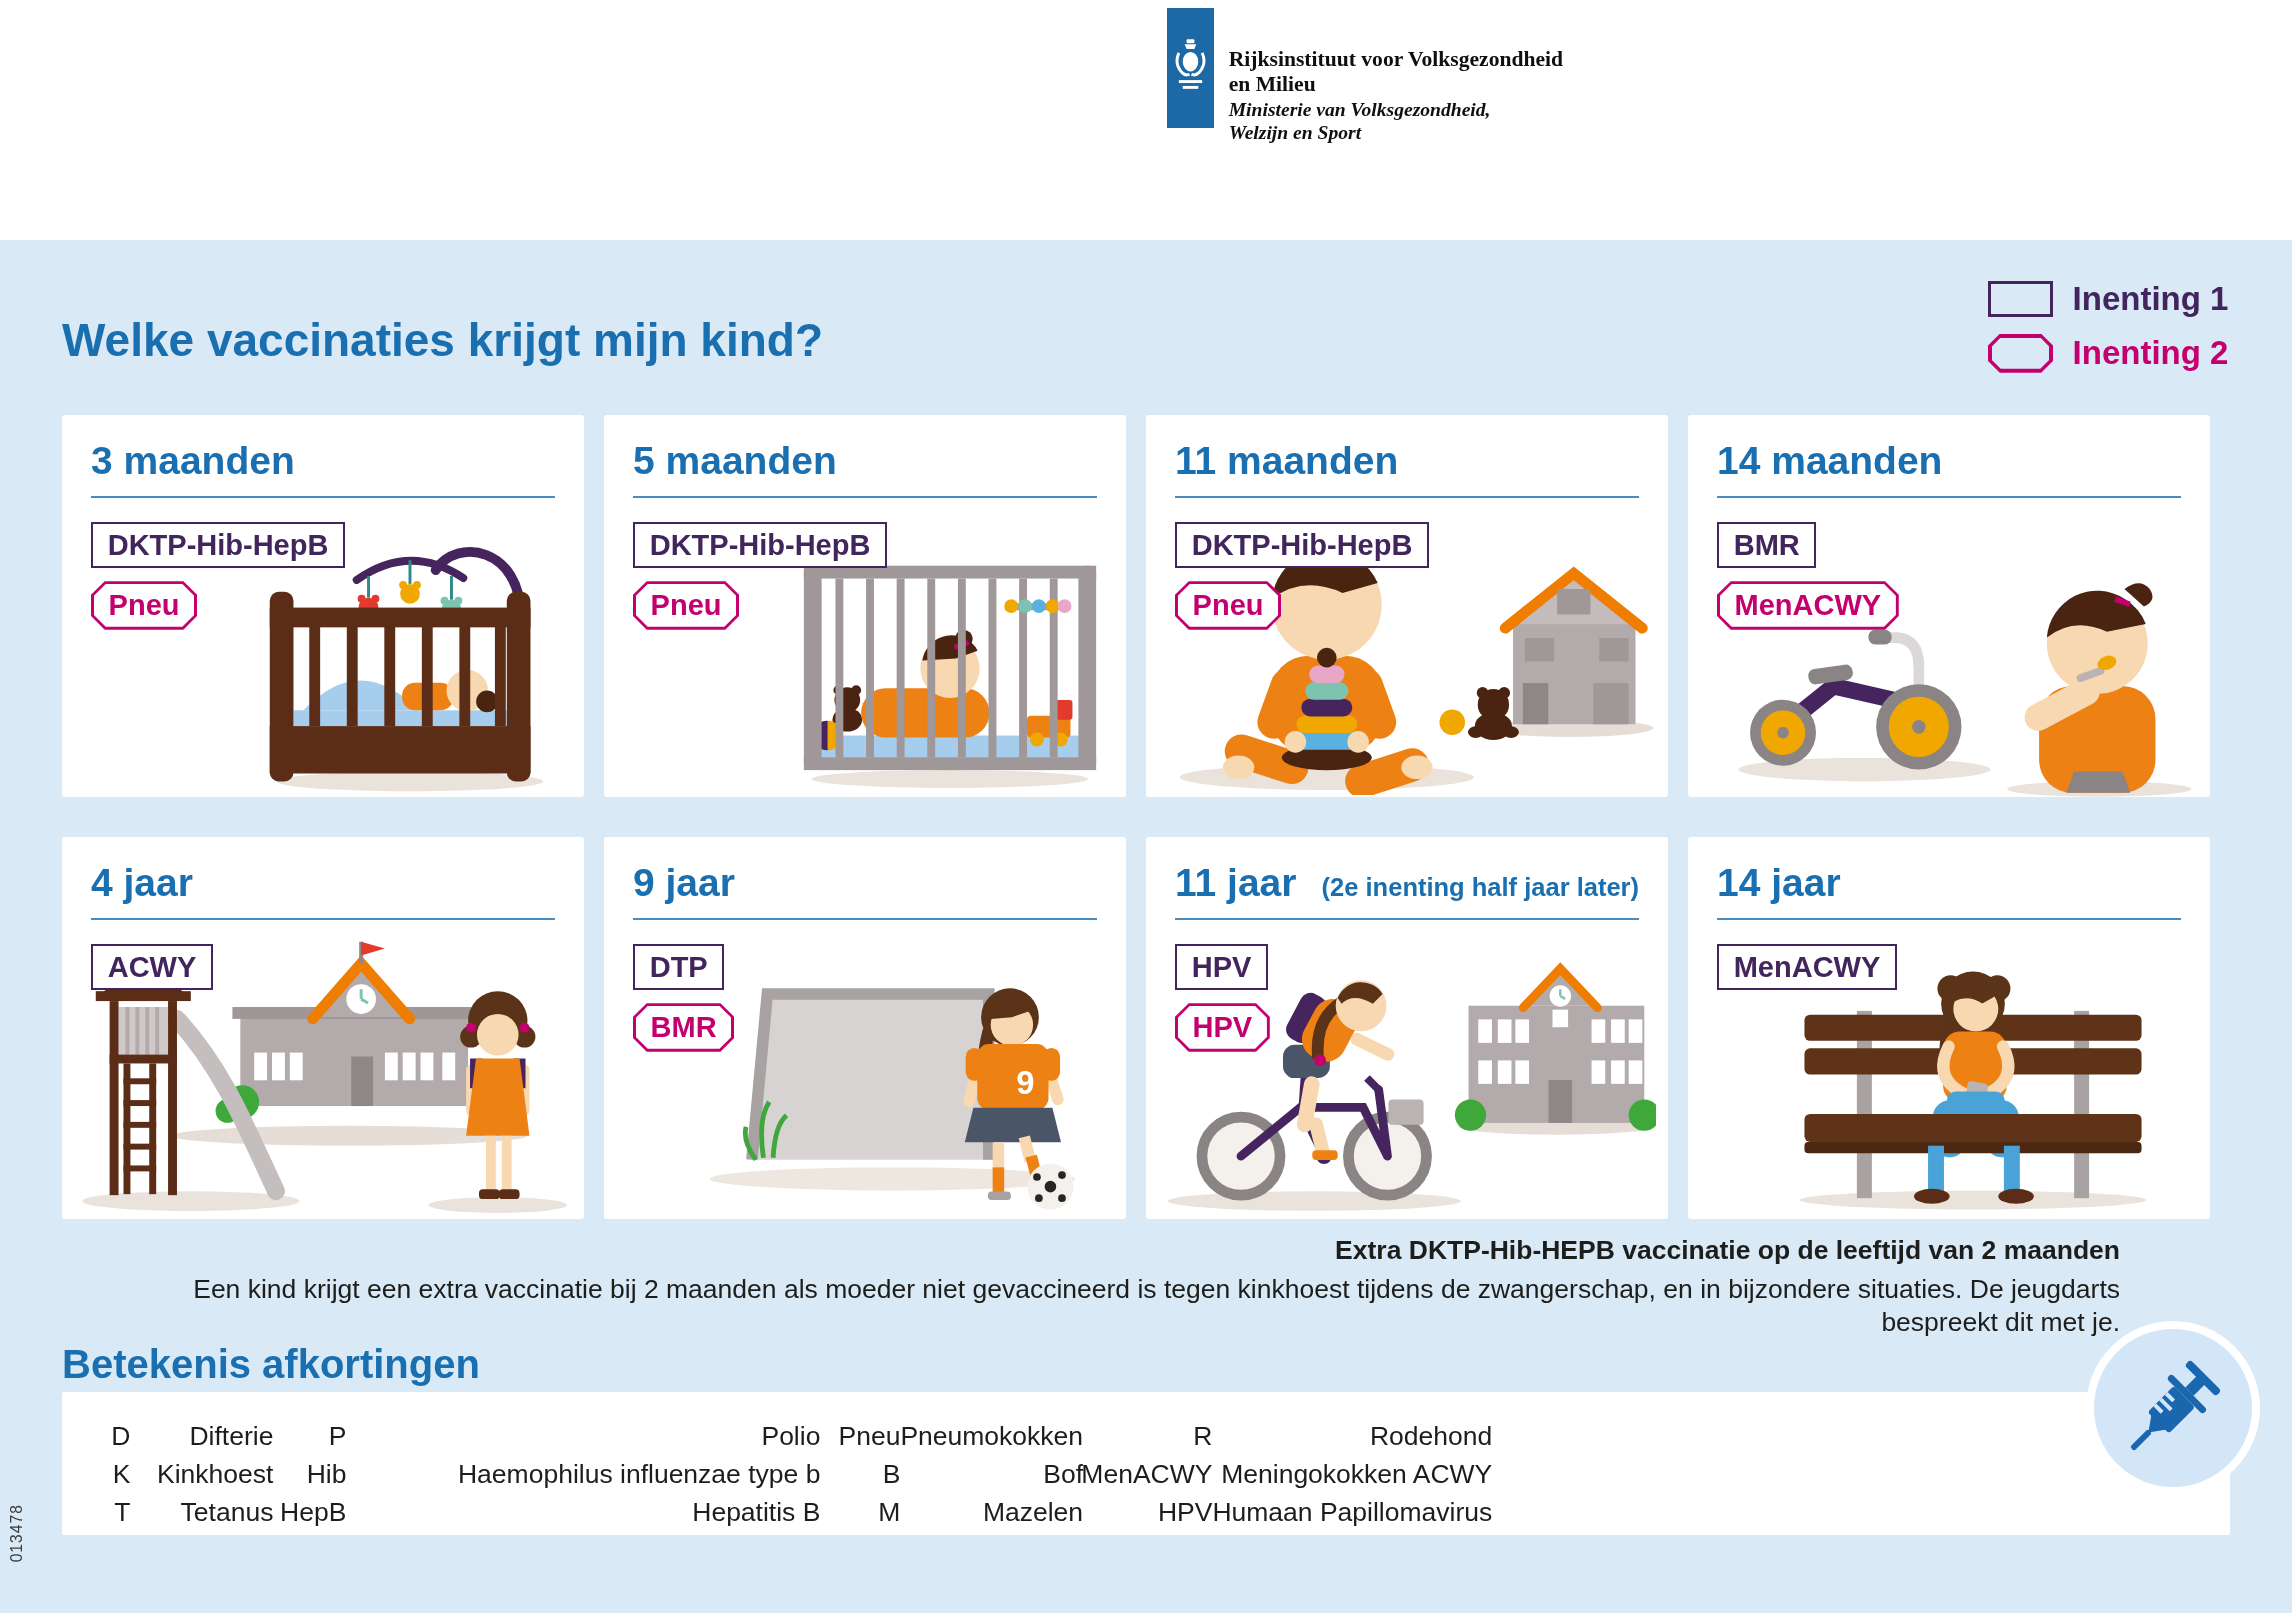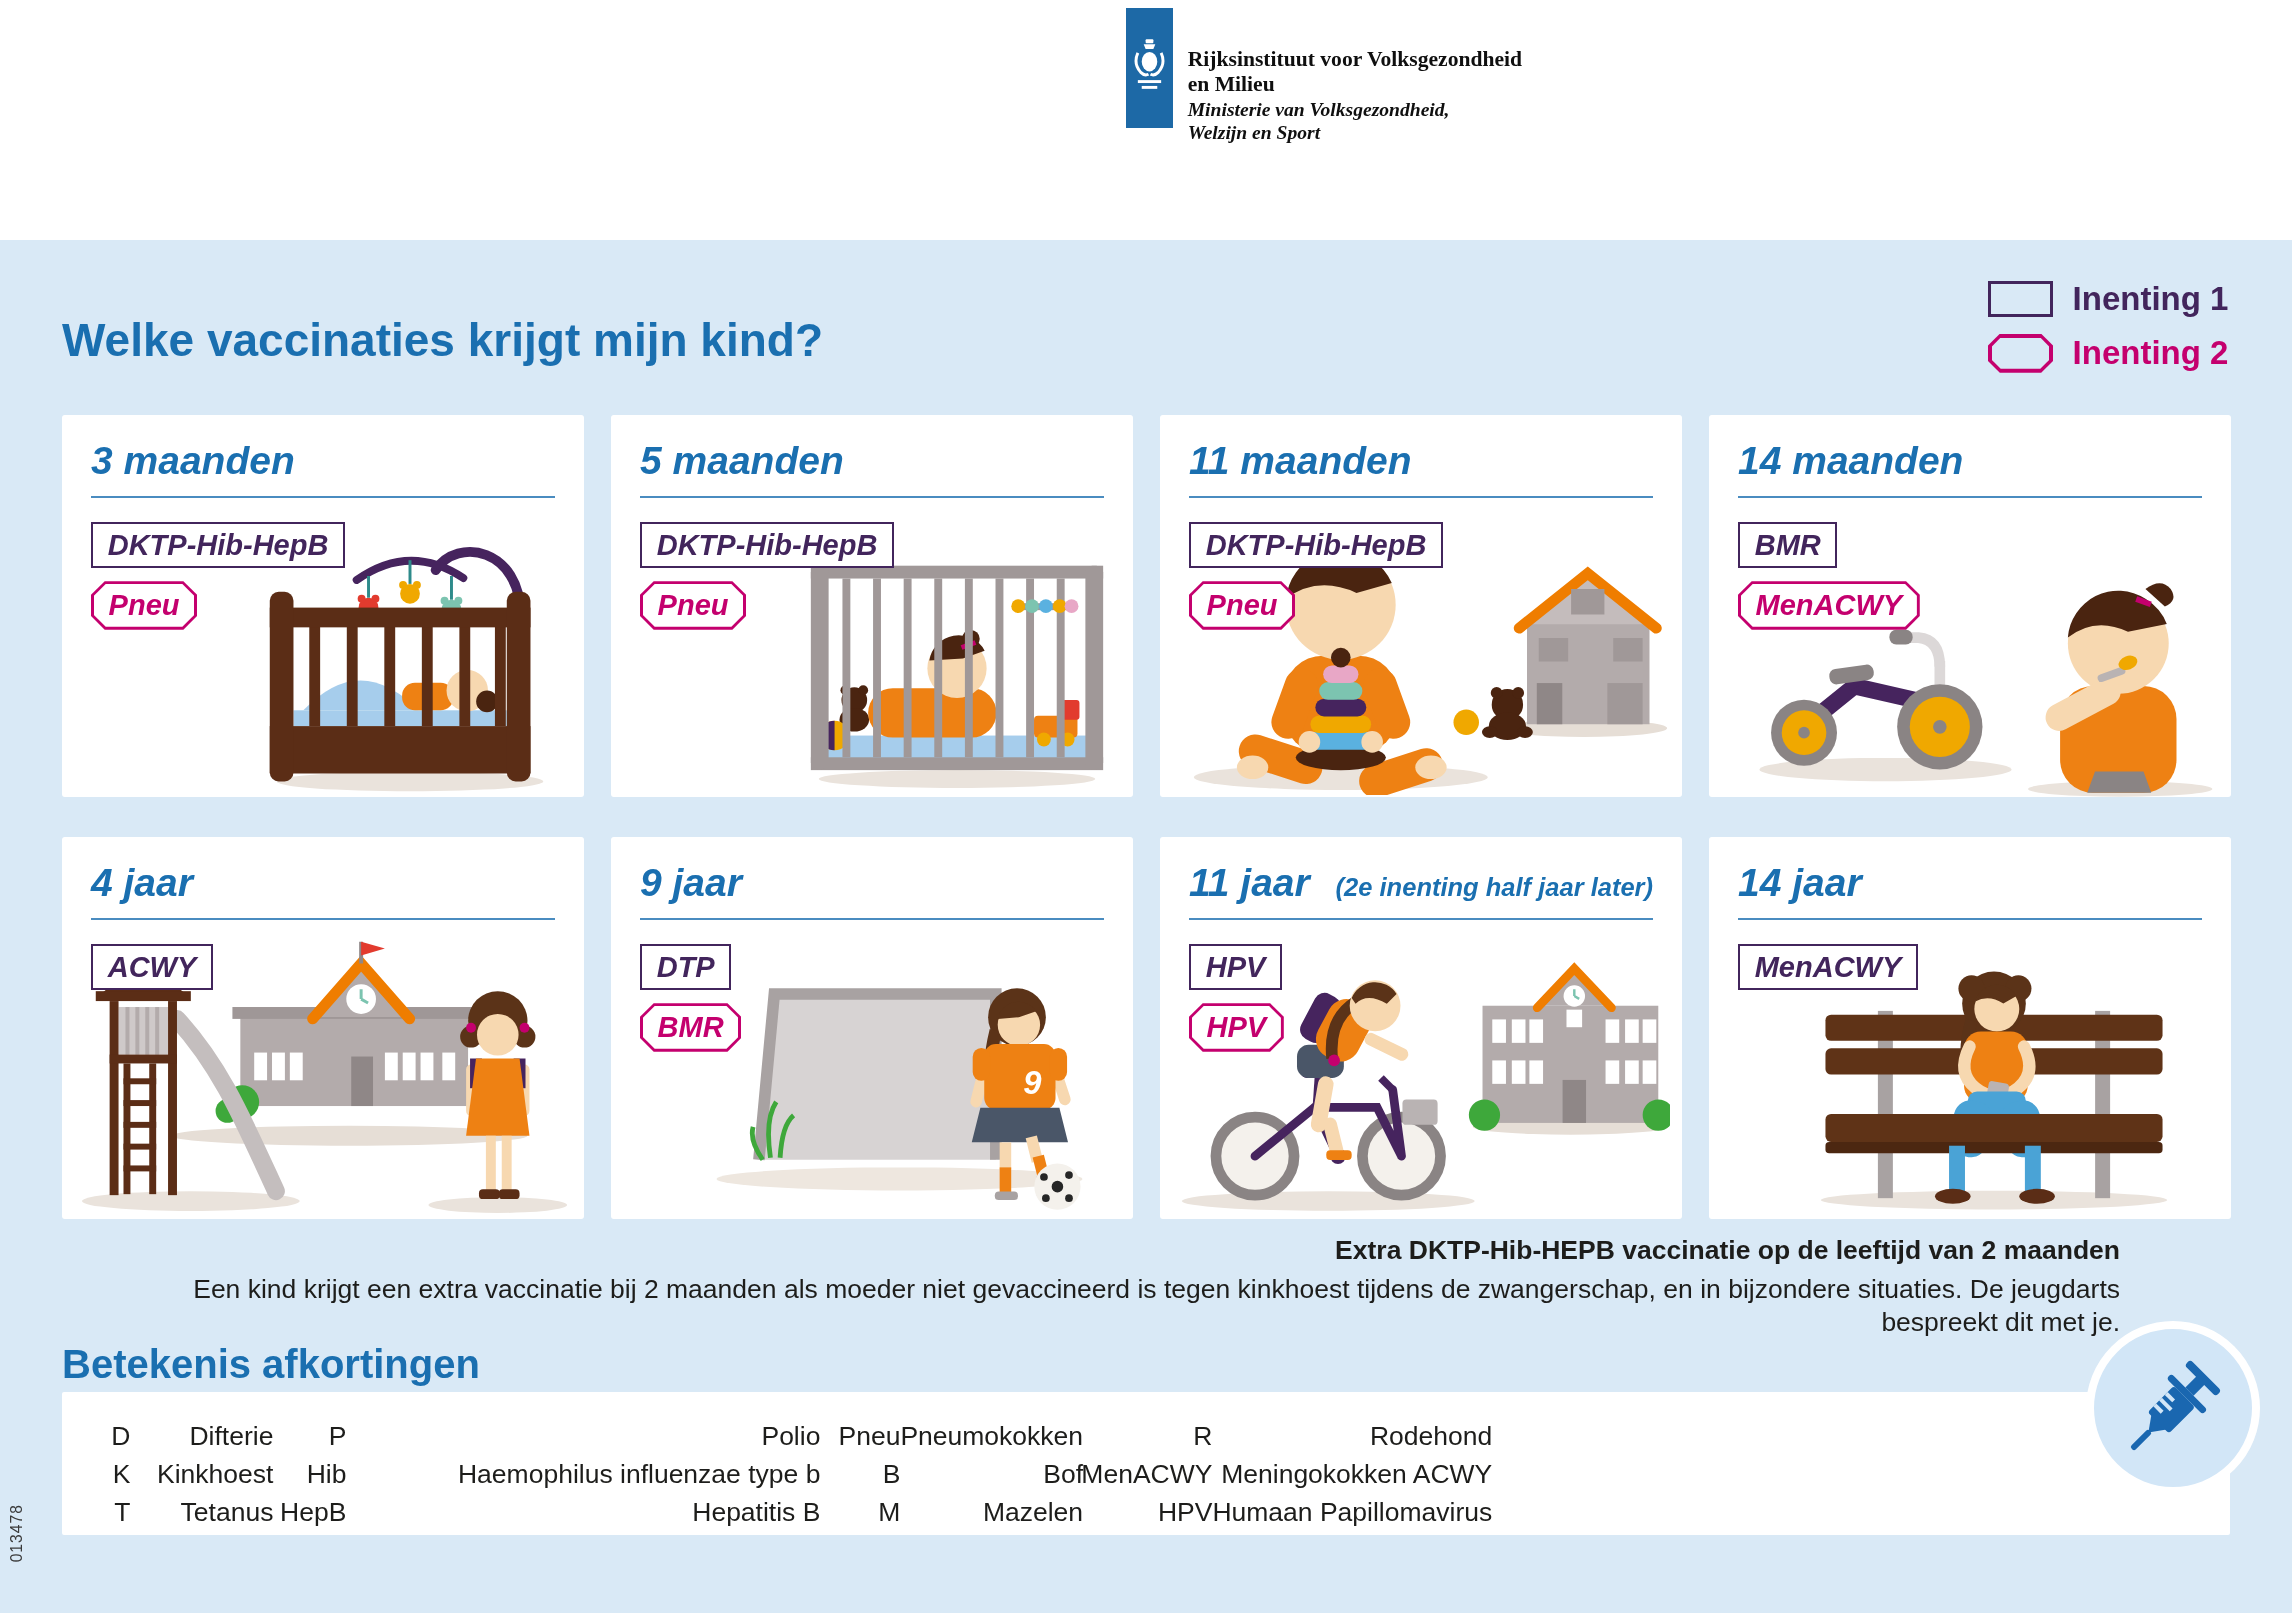--- a/index.html
+++ b/index.html
@@ -2,21 +2,21 @@
 <html><head>
 <meta charset="utf-8">
 <style>
   * { margin:0; padding:0; box-sizing:border-box; }
   html,body { background:#ffffff; }
   body { font-family:"Liberation Sans", sans-serif; }
   .page { position:relative; width:2293px; height:1621px; background:#ffffff; overflow:hidden; }
 
   
   .top-band { position:absolute; top:0; left:0; width:100%; height:248px; background:#ffffff; }
-  .logo { position:absolute; left:1081px; top:7.8px; display:flex;padding-left:45px; }
+  .logo { position:absolute; left:1122px; top:7.8px; display:flex;padding-left:45px; }
   .logo-flag { width:47px; height:120px; background:#1d69a6; display:flex; align-items:center; justify-content:center; }
   .logo-text { margin-left:14.7px; padding-top:39px; }
   .logo-org { font-family:"Liberation Serif", serif; font-weight:bold; font-size:21.6px; line-height:1.18; color:#0f0f0f; }
   .logo-min { font-family:"Liberation Serif", serif; font-weight:bold; font-style:italic; font-size:19.6px; line-height:1.18; color:#0f0f0f; }
 
   
   .content { position:absolute; top:240px; left:0; width:100%; height:1373px; background:#d9e9f6;text-align:right; }
   .page-title { position:absolute; left:62px; top:73px; font-size:46px; font-weight:bold; color:#1a6fb0; }
 
   
@@ -25,21 +25,21 @@
   .legend-shape1 { width:65px; height:36px; border:3.9px solid #42255c; background:transparent; }
   .legend-shape2 { width:65px; height:39px; position:relative; background:#c4006e;
     clip-path:polygon(11.8px 0, calc(100% - 11.8px) 0, 100% 11.8px, 100% calc(100% - 11.8px), calc(100% - 11.8px) 100%, 11.8px 100%, 0 calc(100% - 11.8px), 0 11.8px); }
   .legend-shape2 .inner { position:absolute; inset:3.9px; background:#d9e9f6;
     clip-path:polygon(8.8px 0, calc(100% - 8.8px) 0, 100% 8.8px, 100% calc(100% - 8.8px), calc(100% - 8.8px) 100%, 8.8px 100%, 0 calc(100% - 8.8px), 0 8.8px); }
   .legend-label { margin-left:19.6px; font-size:33px; font-weight:bold; }
   .legend-label.c1 { color:#42255c; }
   .legend-label.c2 { color:#c4006e; }
 
   
-  .cards { position:absolute; left:62px; top:175px; display:grid; grid-template-columns:repeat(4,522px); grid-template-rows:382px 382px; gap:40px 27px;font-style:italic; }
+  .cards { position:absolute; left:62px; top:175px; display:grid; grid-template-columns:repeat(4,522px); grid-template-rows:382px 382px; gap:40px 20px; }
   .card { position:relative; background:#ffffff; border-radius:2.9px; padding:23.5px 29px 0 29px; overflow:hidden; }
   .card-head { display:flex; justify-content:space-between; align-items:baseline; }
   .card-title { font-size:39px; font-weight:bold; color:#1a6fb0; white-space:nowrap; }
   .card-note { font-size:25.5px; font-weight:bold; color:#1a6fb0; white-space:nowrap; }
   .rule { height:2px; background:#4a8cc0; margin-top:13.7px; }
   .badges { position:relative; margin-top:23.5px; z-index:2; }
   .badge1 { display:table; border:2.9px solid #42255c; color:#42255c; background:#ffffff;
     font-size:29px; font-weight:bold; padding:4.9px 14.7px; margin-bottom:12.7px; }
   .badge2 { display:table; background:#c4006e; padding:2.9px; margin-bottom:12.7px;
     clip-path:polygon(13.7px 0, calc(100% - 13.7px) 0, 100% 13.7px, 100% calc(100% - 13.7px), calc(100% - 13.7px) 100%, 13.7px 100%, 0 calc(100% - 13.7px), 0 13.7px); }

